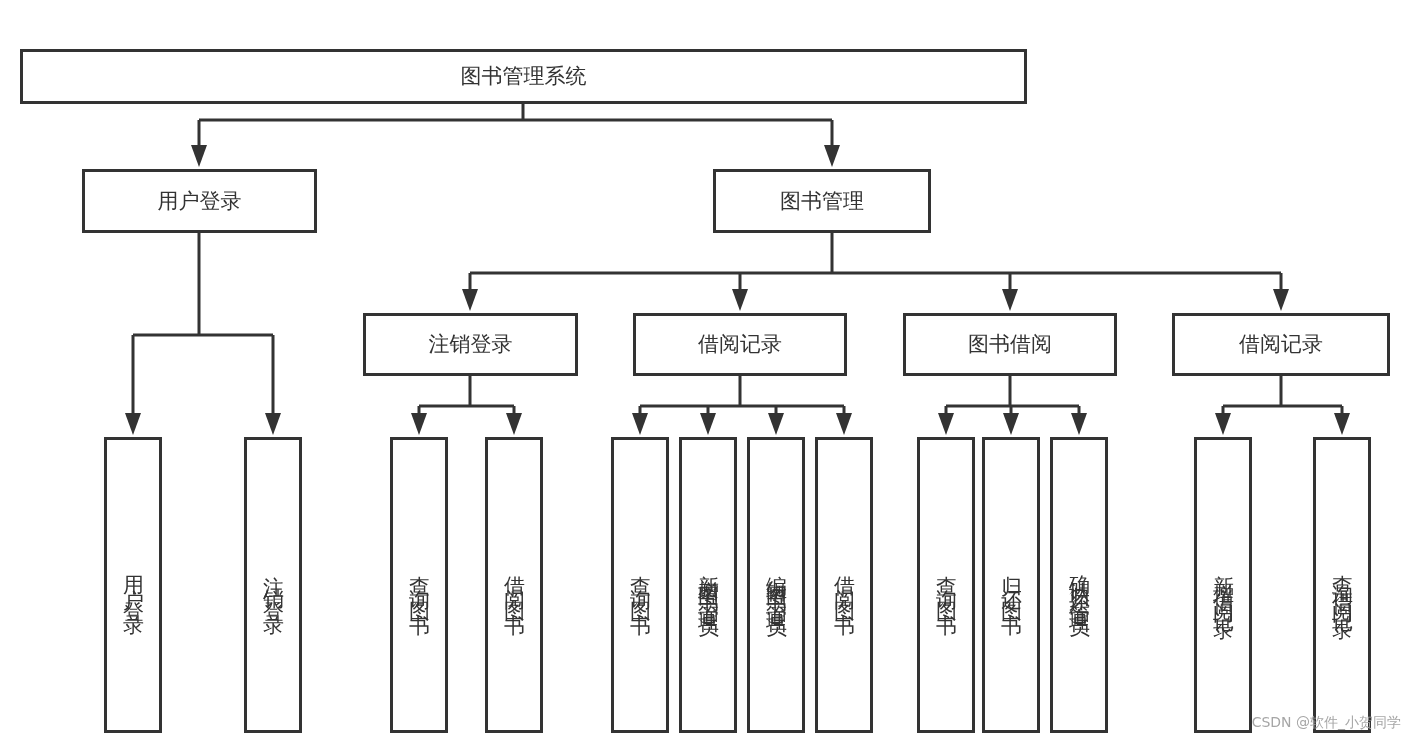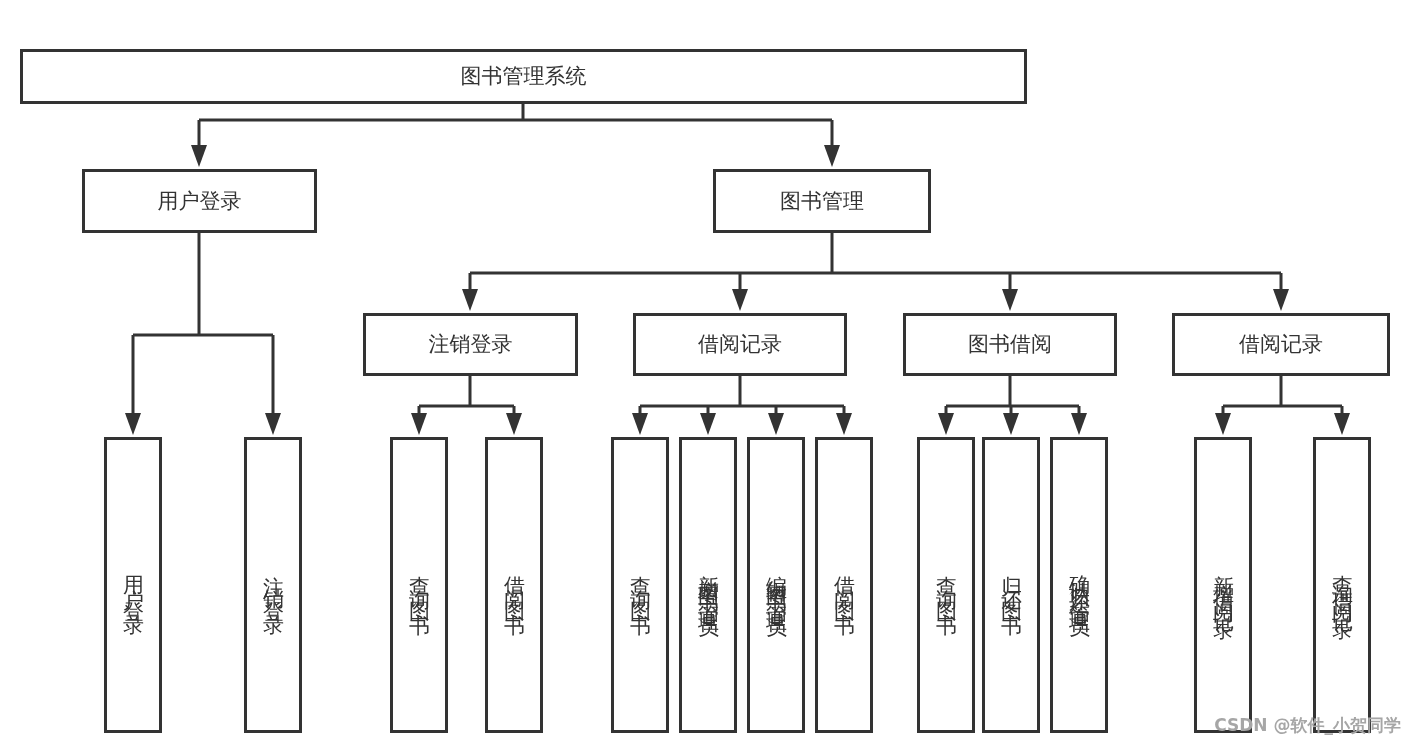--- a/index.html
+++ b/index.html
@@ -39,24 +39,23 @@
     text-orientation:mixed;
     display:block;
   }
   .sp-wide .vtext{letter-spacing:13px;}
   .sp-med  .vtext{letter-spacing:9px;}
   .sp-tight .vtext{letter-spacing:6px;}
   #watermark{
     position:absolute;
     top:714px;
     right:4px;
-    font-size:17px;
+    font-size:14px;
     color:var(--wm);
     white-space:nowrap;
-    font-weight:bold;
   }
 </style>
 </head>
 <body>
 
 <div id="canvas">
 
   <svg id="edges" viewBox="0 0 1405 747" xmlns="http://www.w3.org/2000/svg">
 
     <path d="M523 68 V120 M199 120 H832 M199 120 V147 M832 120 V147"></path>

